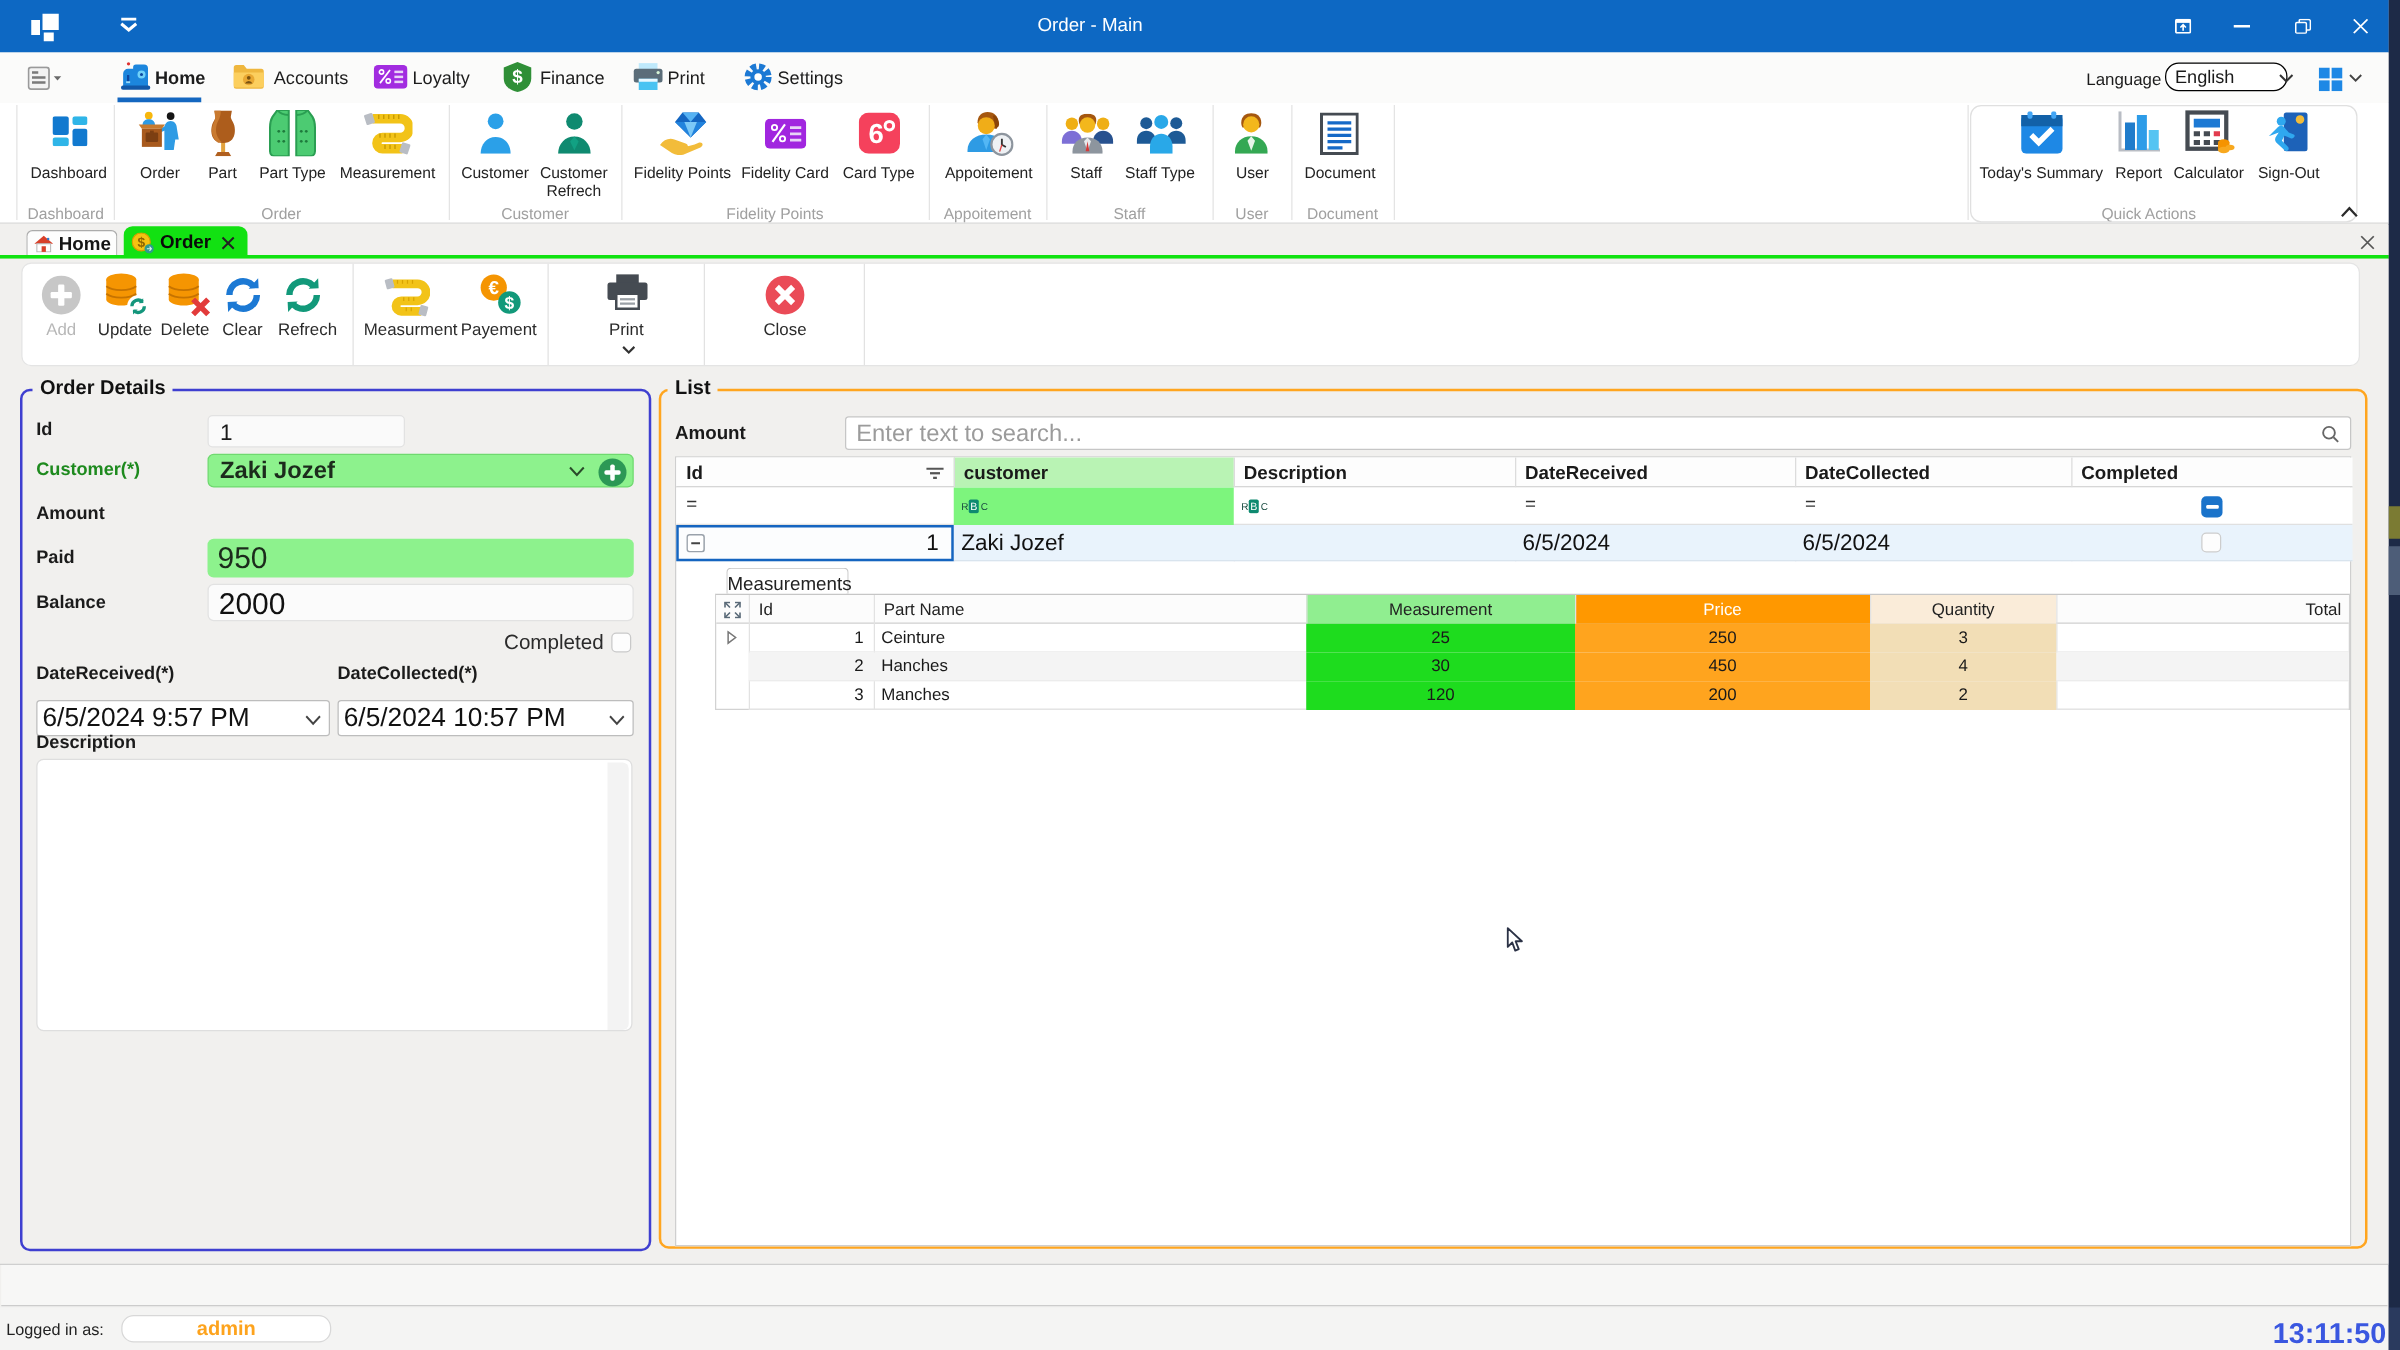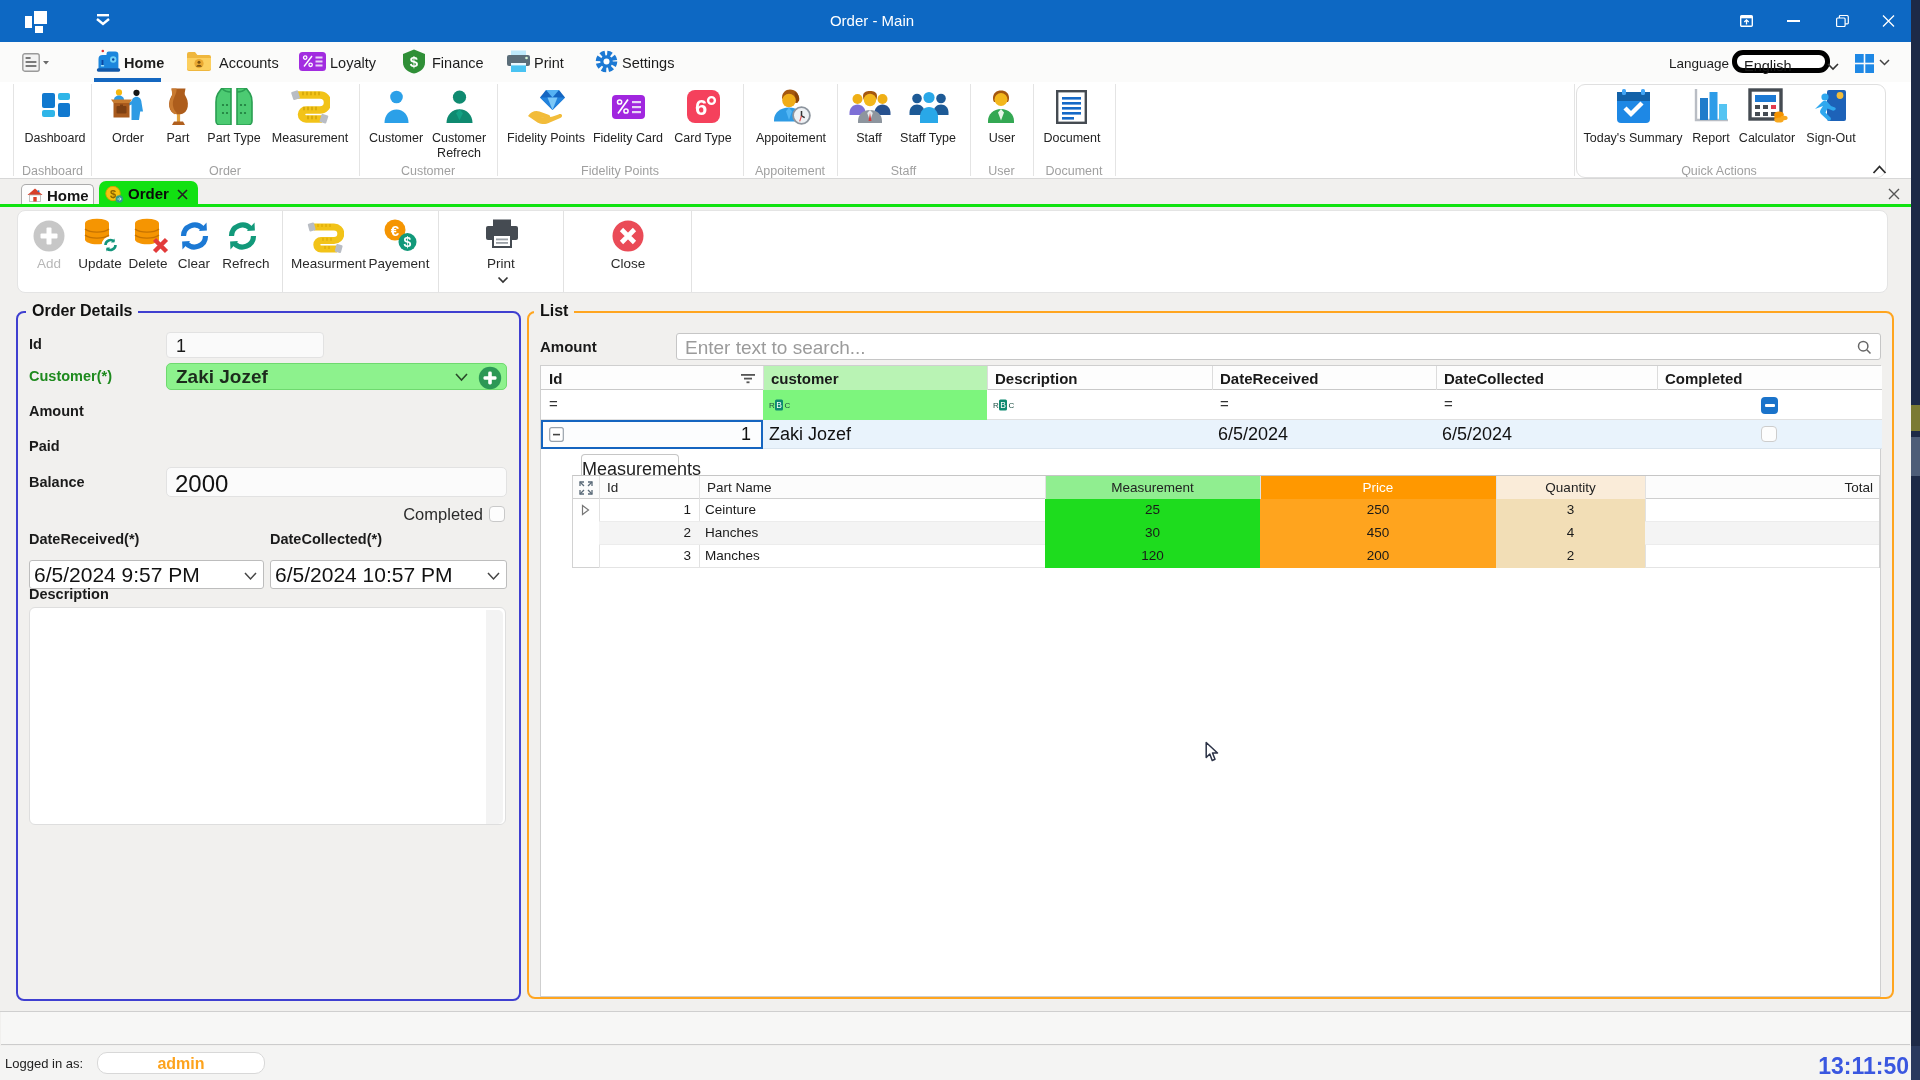--- a/index.html
+++ b/index.html
@@ -112,21 +112,21 @@
         <circle cx="20.5" cy="8" r="1.3" fill="#d6f5d6"></circle>
       </svg>
 <div class="mtext" style="left:534px">Print</div>
 <svg class="abs" style="left:595px;top:8px" width="23" height="23" viewBox="0 0 23 23">
         <circle cx="11.5" cy="11.5" r="7.8" fill="none" stroke="#1c79d4" stroke-width="6" stroke-dasharray="4.1 2.1"></circle>
         <circle cx="11.5" cy="11.5" r="6.2" fill="#1c79d4"></circle>
         <circle cx="11.5" cy="11.5" r="3" fill="#fff"></circle>
       </svg>
 <div class="mtext" style="left:622px">Settings</div>
 <div class="mtext" style="left:1669px;top:14px;font-size:13.5px">Language</div>
-<div class="abs" style="left:1732px;top:8px;width:98px;height:23px;background:#fff;border:5px solid #000000;border-radius:11px">
+<div class="abs" style="left:1732px;top:8px;width:98px;height:23px;background:#fff;border:1px solid #000000;border-radius:11px">
         <span style="position:absolute;left:7px;top:3px;font-size:14.5px">English</span>
         <svg class="abs" style="left:90px;top:8px" width="12" height="8" viewBox="0 0 12 8">
           <path d="M1 1 l5 5 5-5" stroke="#333" stroke-width="1.6" fill="none"></path>
         </svg>
       </div>
 <svg class="abs" style="left:1855px;top:12px" width="19" height="19" viewBox="0 0 19 19">
         <rect x="0" y="0" width="8.7" height="8.7" fill="#1e88e5"></rect>
         <rect x="10.3" y="0" width="8.7" height="8.7" fill="#1e88e5"></rect>
         <rect x="0" y="10.3" width="8.7" height="8.7" fill="#1e88e5"></rect>
         <rect x="10.3" y="10.3" width="8.7" height="8.7" fill="#1e88e5"></rect>
@@ -471,20 +471,23 @@
             <path d="M1 1 l5.5 6 L12 1" stroke="#2a4a2a" stroke-width="1.6" fill="none"></path>
           </svg>
 <svg class="abs" style="left:311px;top:1.5px" width="24" height="24" viewBox="0 0 24 24">
             <circle cx="12" cy="12" r="11.2" fill="#2c9855"></circle>
             <rect x="5.5" y="10.2" width="13" height="3.6" rx="1.4" fill="#fff"></rect>
             <rect x="10.2" y="5.5" width="3.6" height="13" rx="1.4" fill="#fff"></rect>
           </svg>
 </div>
 <div class="flabel" style="top:90px">Amount</div>
 <div class="flabel" style="top:125px">Paid</div>
+<div class="field" style="top:118px;height:31px;width:341px;background:#8df28d;border-radius:5px">
+          <span style="position:absolute;left:8px;top:2px;font-size:24px;color:#1c2b1c">950</span>
+        </div>
 <div class="flabel" style="top:161px">Balance</div>
 <div class="field" style="top:154px;height:30px;width:341px;background:#fbfbfb;border:1px solid #e2e2e2;border-radius:5px">
           <span style="position:absolute;left:8px;top:2px;font-size:24px;color:#111">2000</span>
         </div>
 <div class="abs" style="left:376px;top:192px;width:89px;text-align:right;font-size:16.5px;color:#2b2b2b">Completed</div>
 <div class="abs" style="left:471px;top:193px;width:16px;height:16px;background:#fdfdfd;border:1.5px solid #c9c9c9;border-radius:4px"></div>
 <div class="flabel" style="top:218px">DateReceived(*)</div>
 <div class="flabel" style="left:252px;top:218px">DateCollected(*)</div>
 <div class="abs" style="left:11px;top:247px;width:235px;height:29px;background:#fff;border:1px solid #bdbdbd;border-radius:3px">
           <span style="position:absolute;left:4px;top:2px;font-size:21px;color:#111">6/5/2024 9:57 PM</span>
@@ -560,21 +563,21 @@
 <svg class="abs" style="left:8px;top:61px" width="15" height="15" viewBox="0 0 15 15">
             <rect x="0.7" y="0.7" width="13.6" height="13.6" rx="2" fill="#fff" stroke="#9aa2ab" stroke-width="1.2"></rect>
             <rect x="4" y="6.8" width="7" height="1.6" fill="#444"></rect>
           </svg>
 <div class="abs" style="left:100px;top:58px;width:110px;text-align:right;font-size:18px;color:#111">1</div>
 <div class="abs" style="left:228px;top:58px;font-size:18px;color:#111">Zaki Jozef</div>
 <div class="abs" style="left:677px;top:58px;font-size:18px;color:#111">6/5/2024</div>
 <div class="abs" style="left:901px;top:58px;font-size:18px;color:#111">6/5/2024</div>
 <div class="abs" style="left:1220px;top:60px;width:16px;height:16px;background:#fdfdfd;border:1.5px solid #cdcdcd;border-radius:4px"></div>
 
-<div class="abs" style="left:40px;top:88px;width:98px;height:21px;background:#fff;border:1px solid #c6c6c6;border-bottom:none;border-radius:4px 4px 0 0;text-align:center;font-size:18px;color:#222;padding-top:4px">Measurements</div>
+<div class="abs" style="left:40px;top:88px;width:98px;height:21px;background:#fff;border:1px solid #c6c6c6;border-bottom:none;border-radius:4px 4px 0 0;text-align:center;font-size:15px;color:#222;padding-top:4px">Measurements</div>
 
 <div class="abs" style="left:31px;top:109px;width:1308px;height:93px;border:1px solid #d2d2d2;border-top:1px solid #c6c6c6">
 <div class="abs" style="left:0;top:0;width:1306px;height:23px;background:#fcfcfc;border-bottom:1px solid #cfcfcf"></div>
 <div class="abs" style="left:472px;top:0;width:215px;height:23px;background:#90ee90"></div>
 <div class="abs" style="left:687px;top:0;width:236px;height:23px;background:#ff9800"></div>
 <div class="abs" style="left:923px;top:0;width:149px;height:23px;background:#faecd9"></div>
 <div class="abs" style="left:26px;top:0;width:1px;height:92px;background:#e2e2e2"></div>
             <div class="abs" style="left:126px;top:0;width:1px;height:92px;background:#e2e2e2"></div>
             <div class="abs" style="left:472px;top:0;width:1px;height:92px;background:#e2e2e2"></div>
             <div class="abs" style="left:687px;top:0;width:1px;height:92px;background:#e2e2e2"></div>

